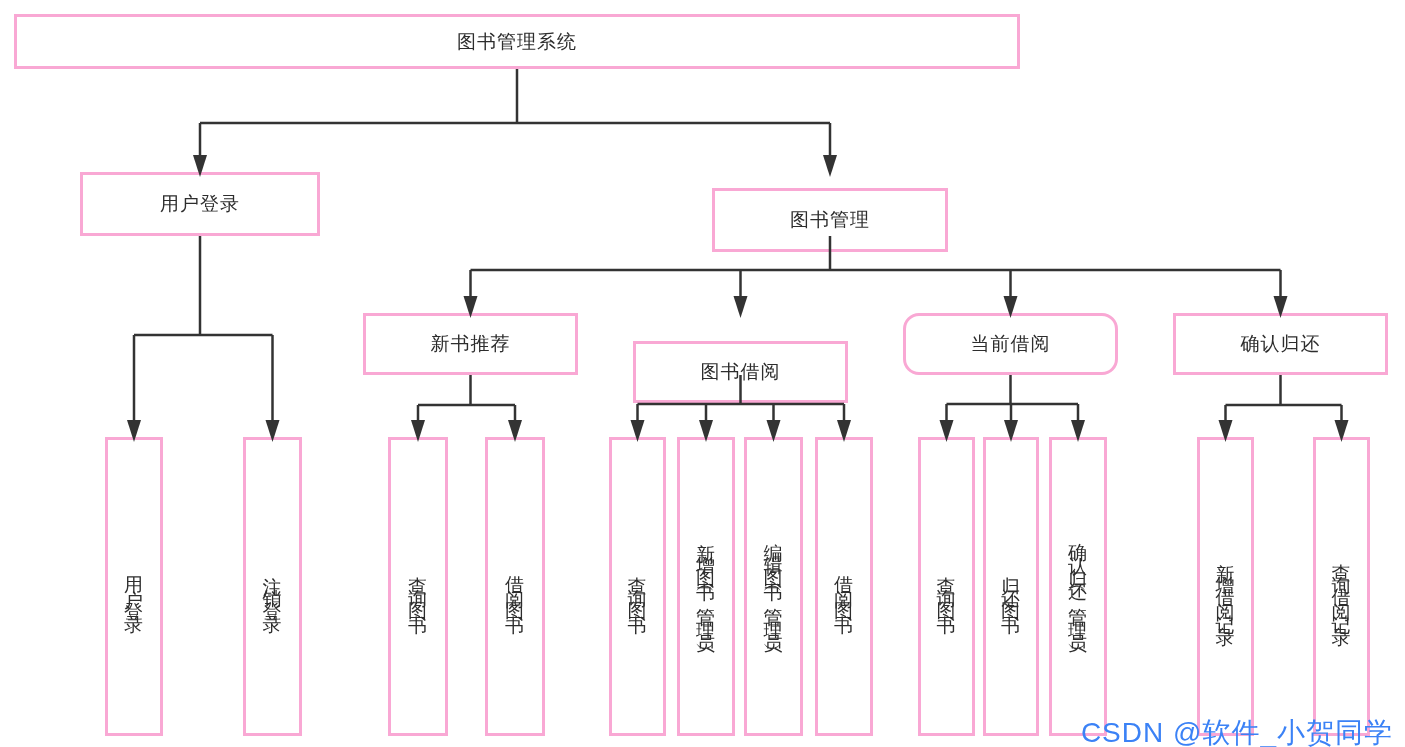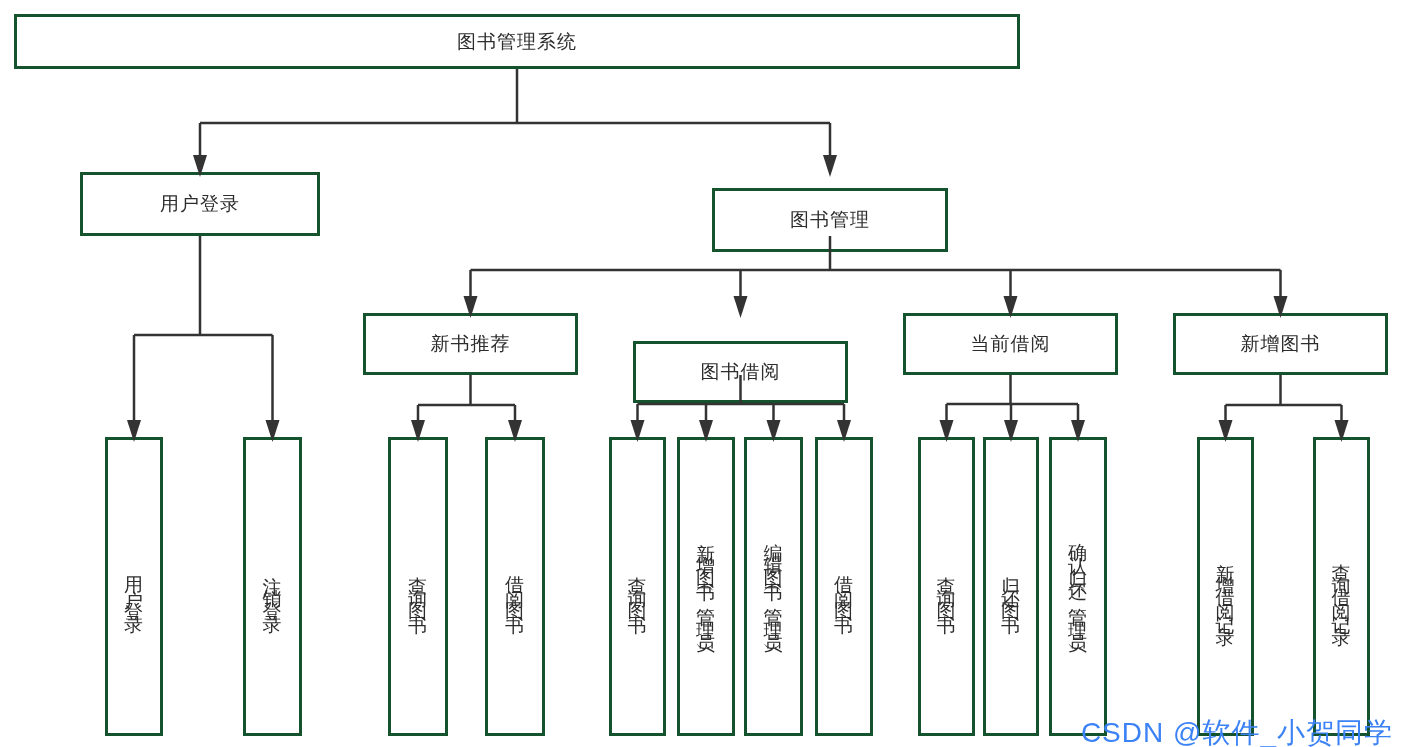--- a/index.html
+++ b/index.html
@@ -19,21 +19,21 @@
     position: absolute;
     left: 0; top: 0;
     width: 1405px;
     height: 747px;
     z-index: 20;
     pointer-events: none;
   }
   .node {
     position: absolute;
     box-sizing: border-box;
-    border: 3px solid #14532d;
+    border: 3px solid #f9a8d4;
     background: #ffffff;
     display: flex;
     align-items: center;
     justify-content: center;
     color: #2d2d2d;
     z-index: 10;
   }
   .h-node {
     font-size: 19px;
     letter-spacing: 1px;
@@ -125,25 +125,25 @@
       </div>
       <div class="node h-node" style="left: 712px; top: 172px; width: 236px; height: 64px; margin-top: 16px;">
         <span>图书管理</span>
       </div>
       <div class="node h-node" style="left: 363px; top: 313px; width: 215px; height: 62px; text-align: center;">
         <span>新书推荐</span>
       </div>
       <div class="node h-node" style="left: 633px; top: 313px; width: 215px; height: 62px; margin-top: 28px;">
         <span>图书借阅</span>
       </div>
-      <div class="node h-node" style="left: 903px; top: 313px; width: 215px; height: 62px;">
+      <div class="node h-node" style="left: 903px; top: 313px; width: 215px; height: 62px; border-radius: 16px;">
         <span>当前借阅</span>
       </div>
       <div class="node h-node" style="left: 1173px; top: 313px; width: 215px; height: 62px;">
-        <span>新增图书</span>
+        <span>确认归还</span>
       </div>
       <div class="node v-node" style="left: 105px; top: 437px; width: 58px; height: 299px;">
         <span class="vtext">用户登录</span>
       </div>
       <div class="node v-node" style="left: 243px; top: 437px; width: 59px; height: 299px;">
         <span class="vtext">注销登录</span>
       </div>
       <div class="node v-node" style="left: 388px; top: 437px; width: 60px; height: 299px;">
         <span class="vtext">查询图书</span>
       </div>

